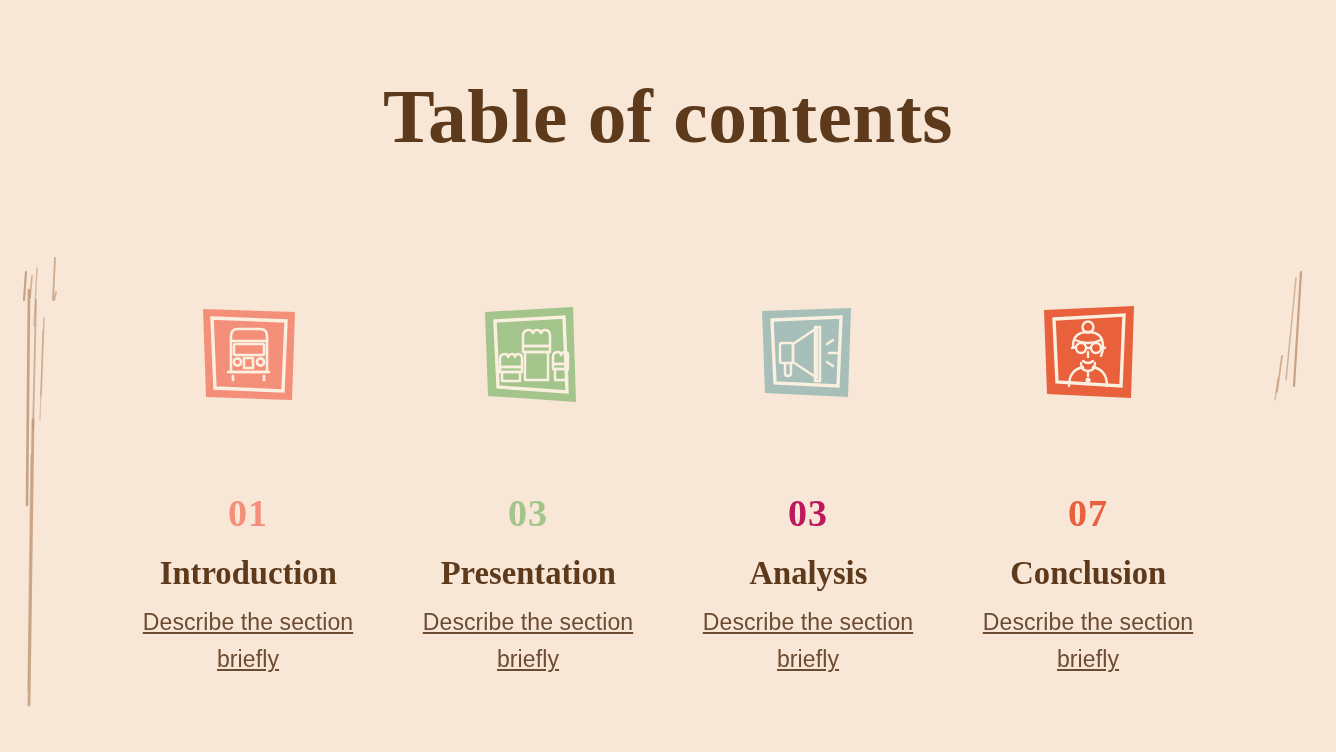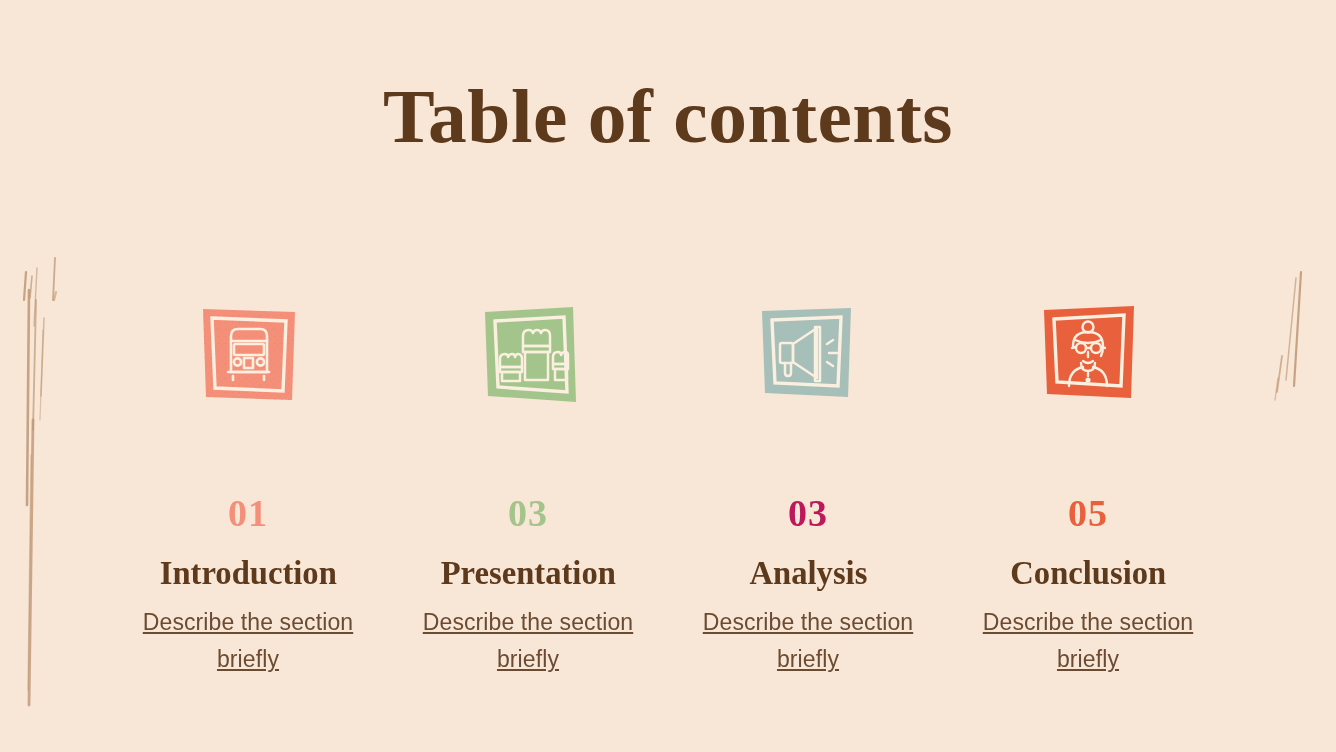--- a/index.html
+++ b/index.html
@@ -261,19 +261,19 @@
               <path d="M54 61 q5 4 10 0"></path>
               <path d="M52 63 q0 8 7 8 q7 0 7 -8"></path>
               <path d="M40 86 q0 -16 14 -19"></path>
               <path d="M78 86 q0 -16 -14 -19"></path>
               <path d="M59 73 v3"></path>
               <circle cx="59" cy="80" r="1.4" fill="#FBEFE0"></circle>
             </g>
           </g>
         </svg>
       </div>
-      <div class="num" style="color:#E8603C">05</div>
+      <div class="num" style="color:#E8603C">07</div>
       <div class="sect-title">Conclusion</div>
       <div class="sect-desc">Describe the section briefly</div>
     </div>
 
   </div>
 </div>
 
 </body></html>

